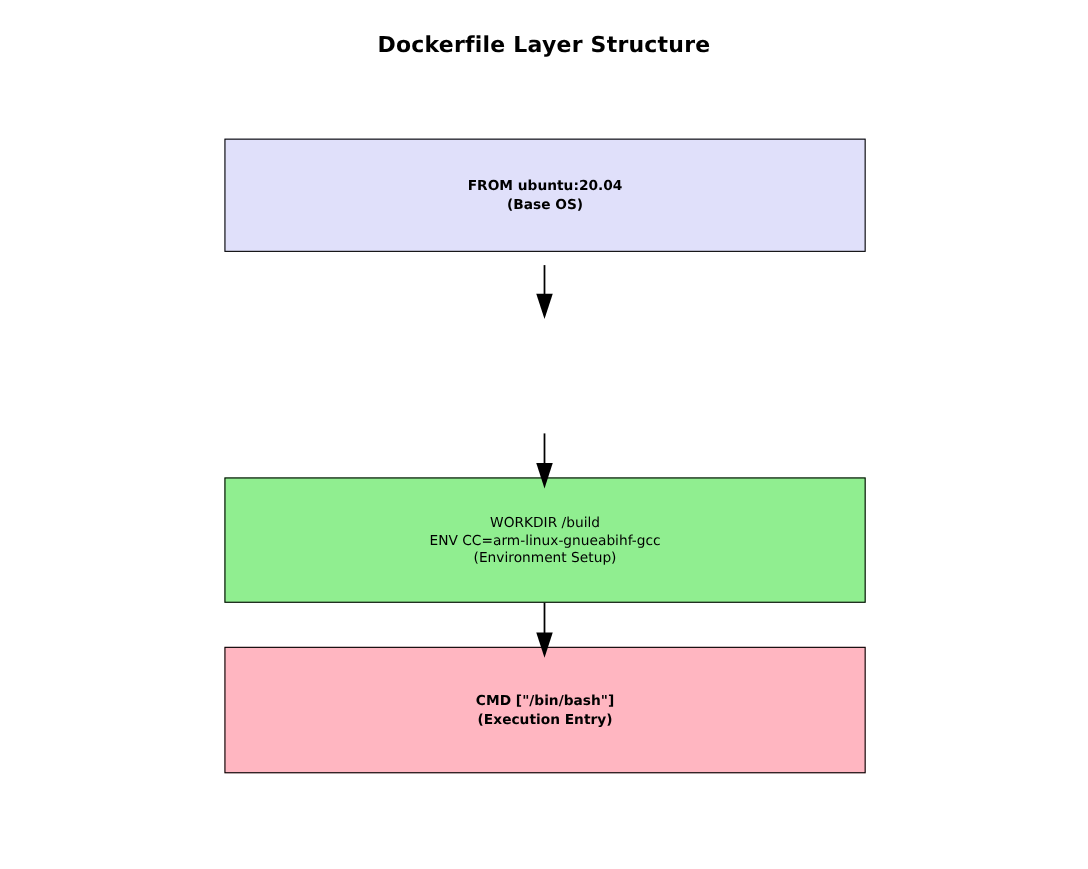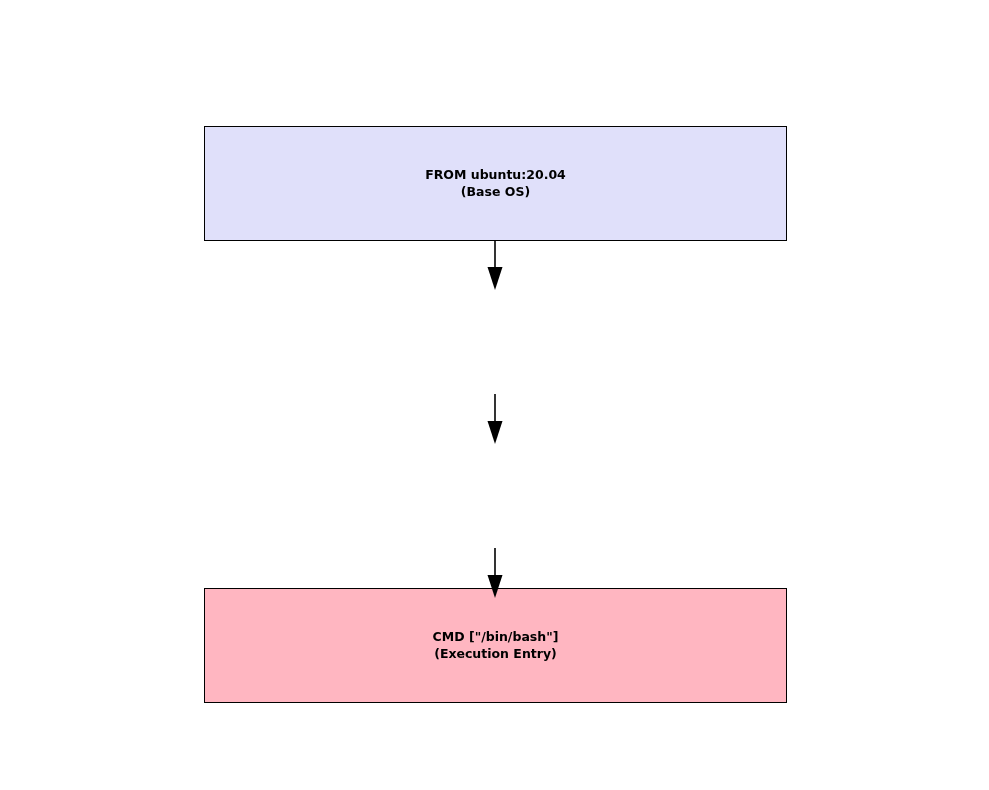--- a/index.html
+++ b/index.html
@@ -59,27 +59,33 @@
     width: 989px;
     height: 790px;
     pointer-events: none;
   }
 </style>
 </head>
 <body>
 
 <div id="diagram">
 
+  <div class="title">Dockerfile Layer Structure</div>
 
-  <div class="layer" style="top:126px; height:115px; background:#e0e0fa;">
+  <div class="layer" style="top:126px; height:103px; background:#e0e0fa;">
     <div class="layer-text bold">FROM ubuntu:20.04
 (Base OS)</div>
   </div>
 
 
+  <div class="layer" style="top:434px; height:114px; background:#90ee90;">
+    <div class="layer-text">WORKDIR /build
+ENV CC=arm-linux-gnueabihf-gcc
+(Environment Setup)</div>
+  </div>
 
   <div class="layer" style="top:588px; height:115px; background:#ffb6c1;">
     <div class="layer-text bold">CMD ["/bin/bash"]
 (Execution Entry)</div>
   </div>
 
   <svg class="arrow" viewBox="0 0 989 790">
     <g>
       <line x1="495" y1="241" x2="495" y2="274" stroke="#000000" stroke-width="1.6"></line>
       <polygon points="495,290 487.5,267 502.5,267" fill="#000000"></polygon>

